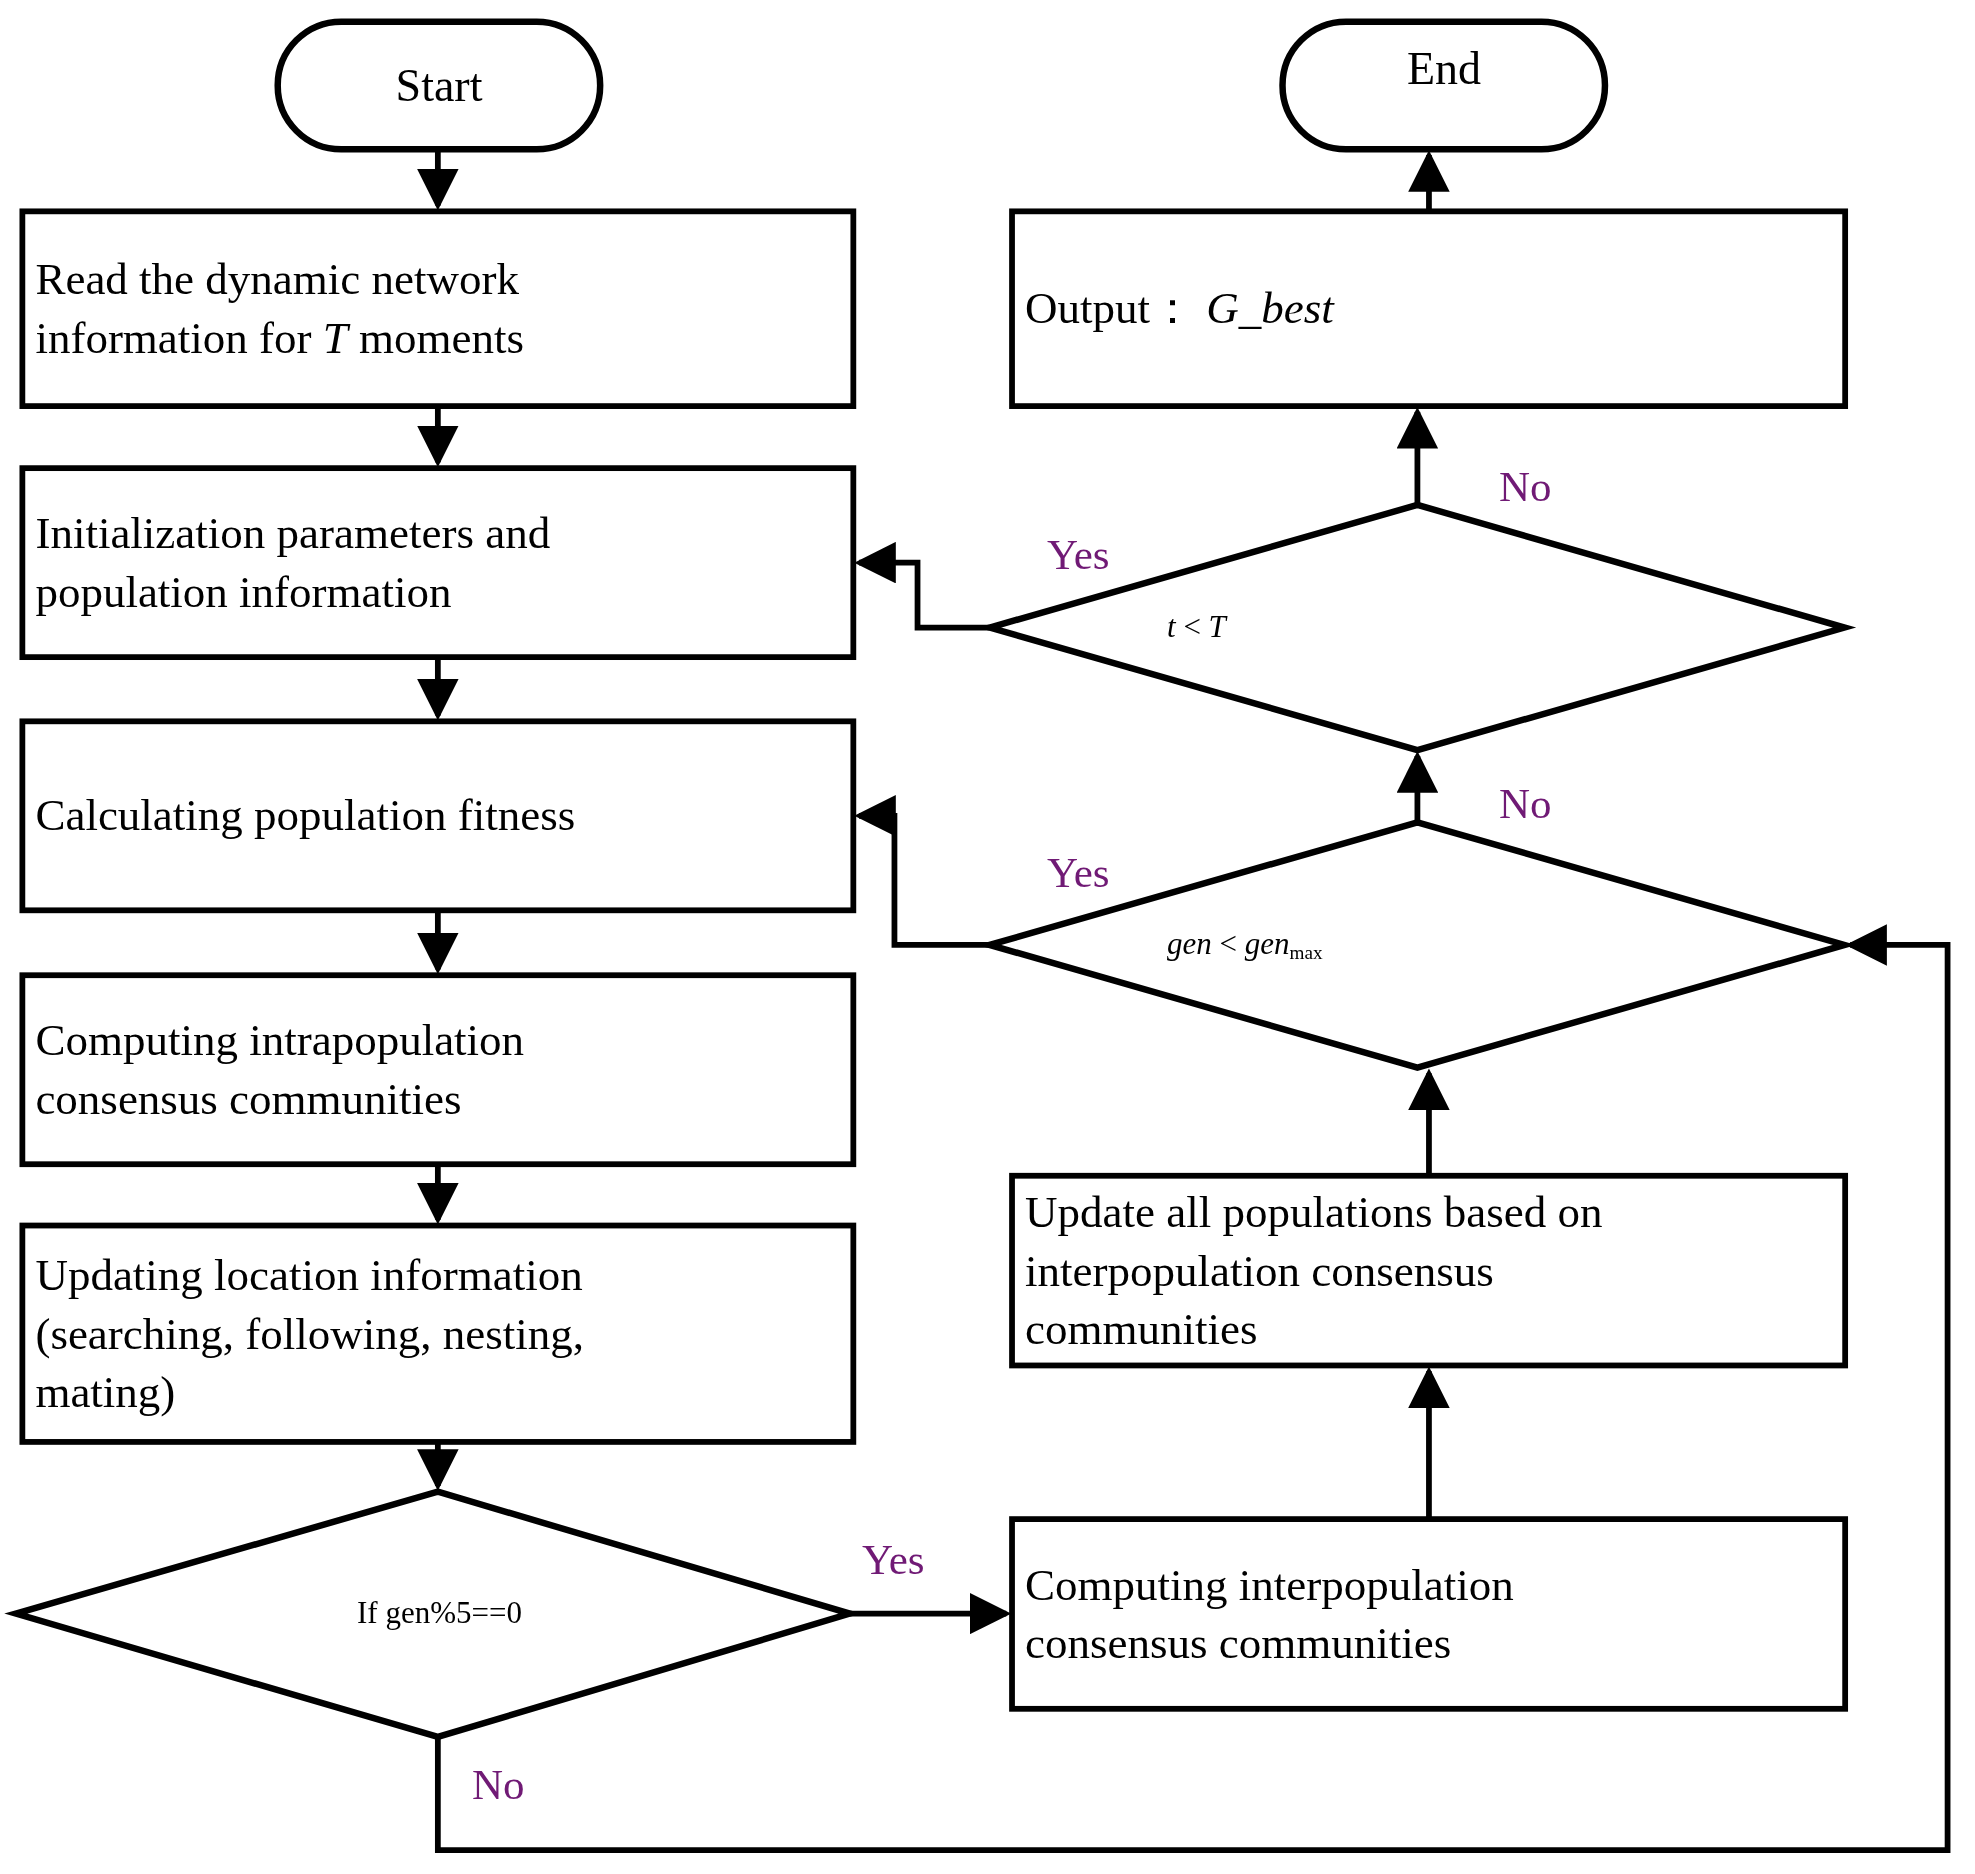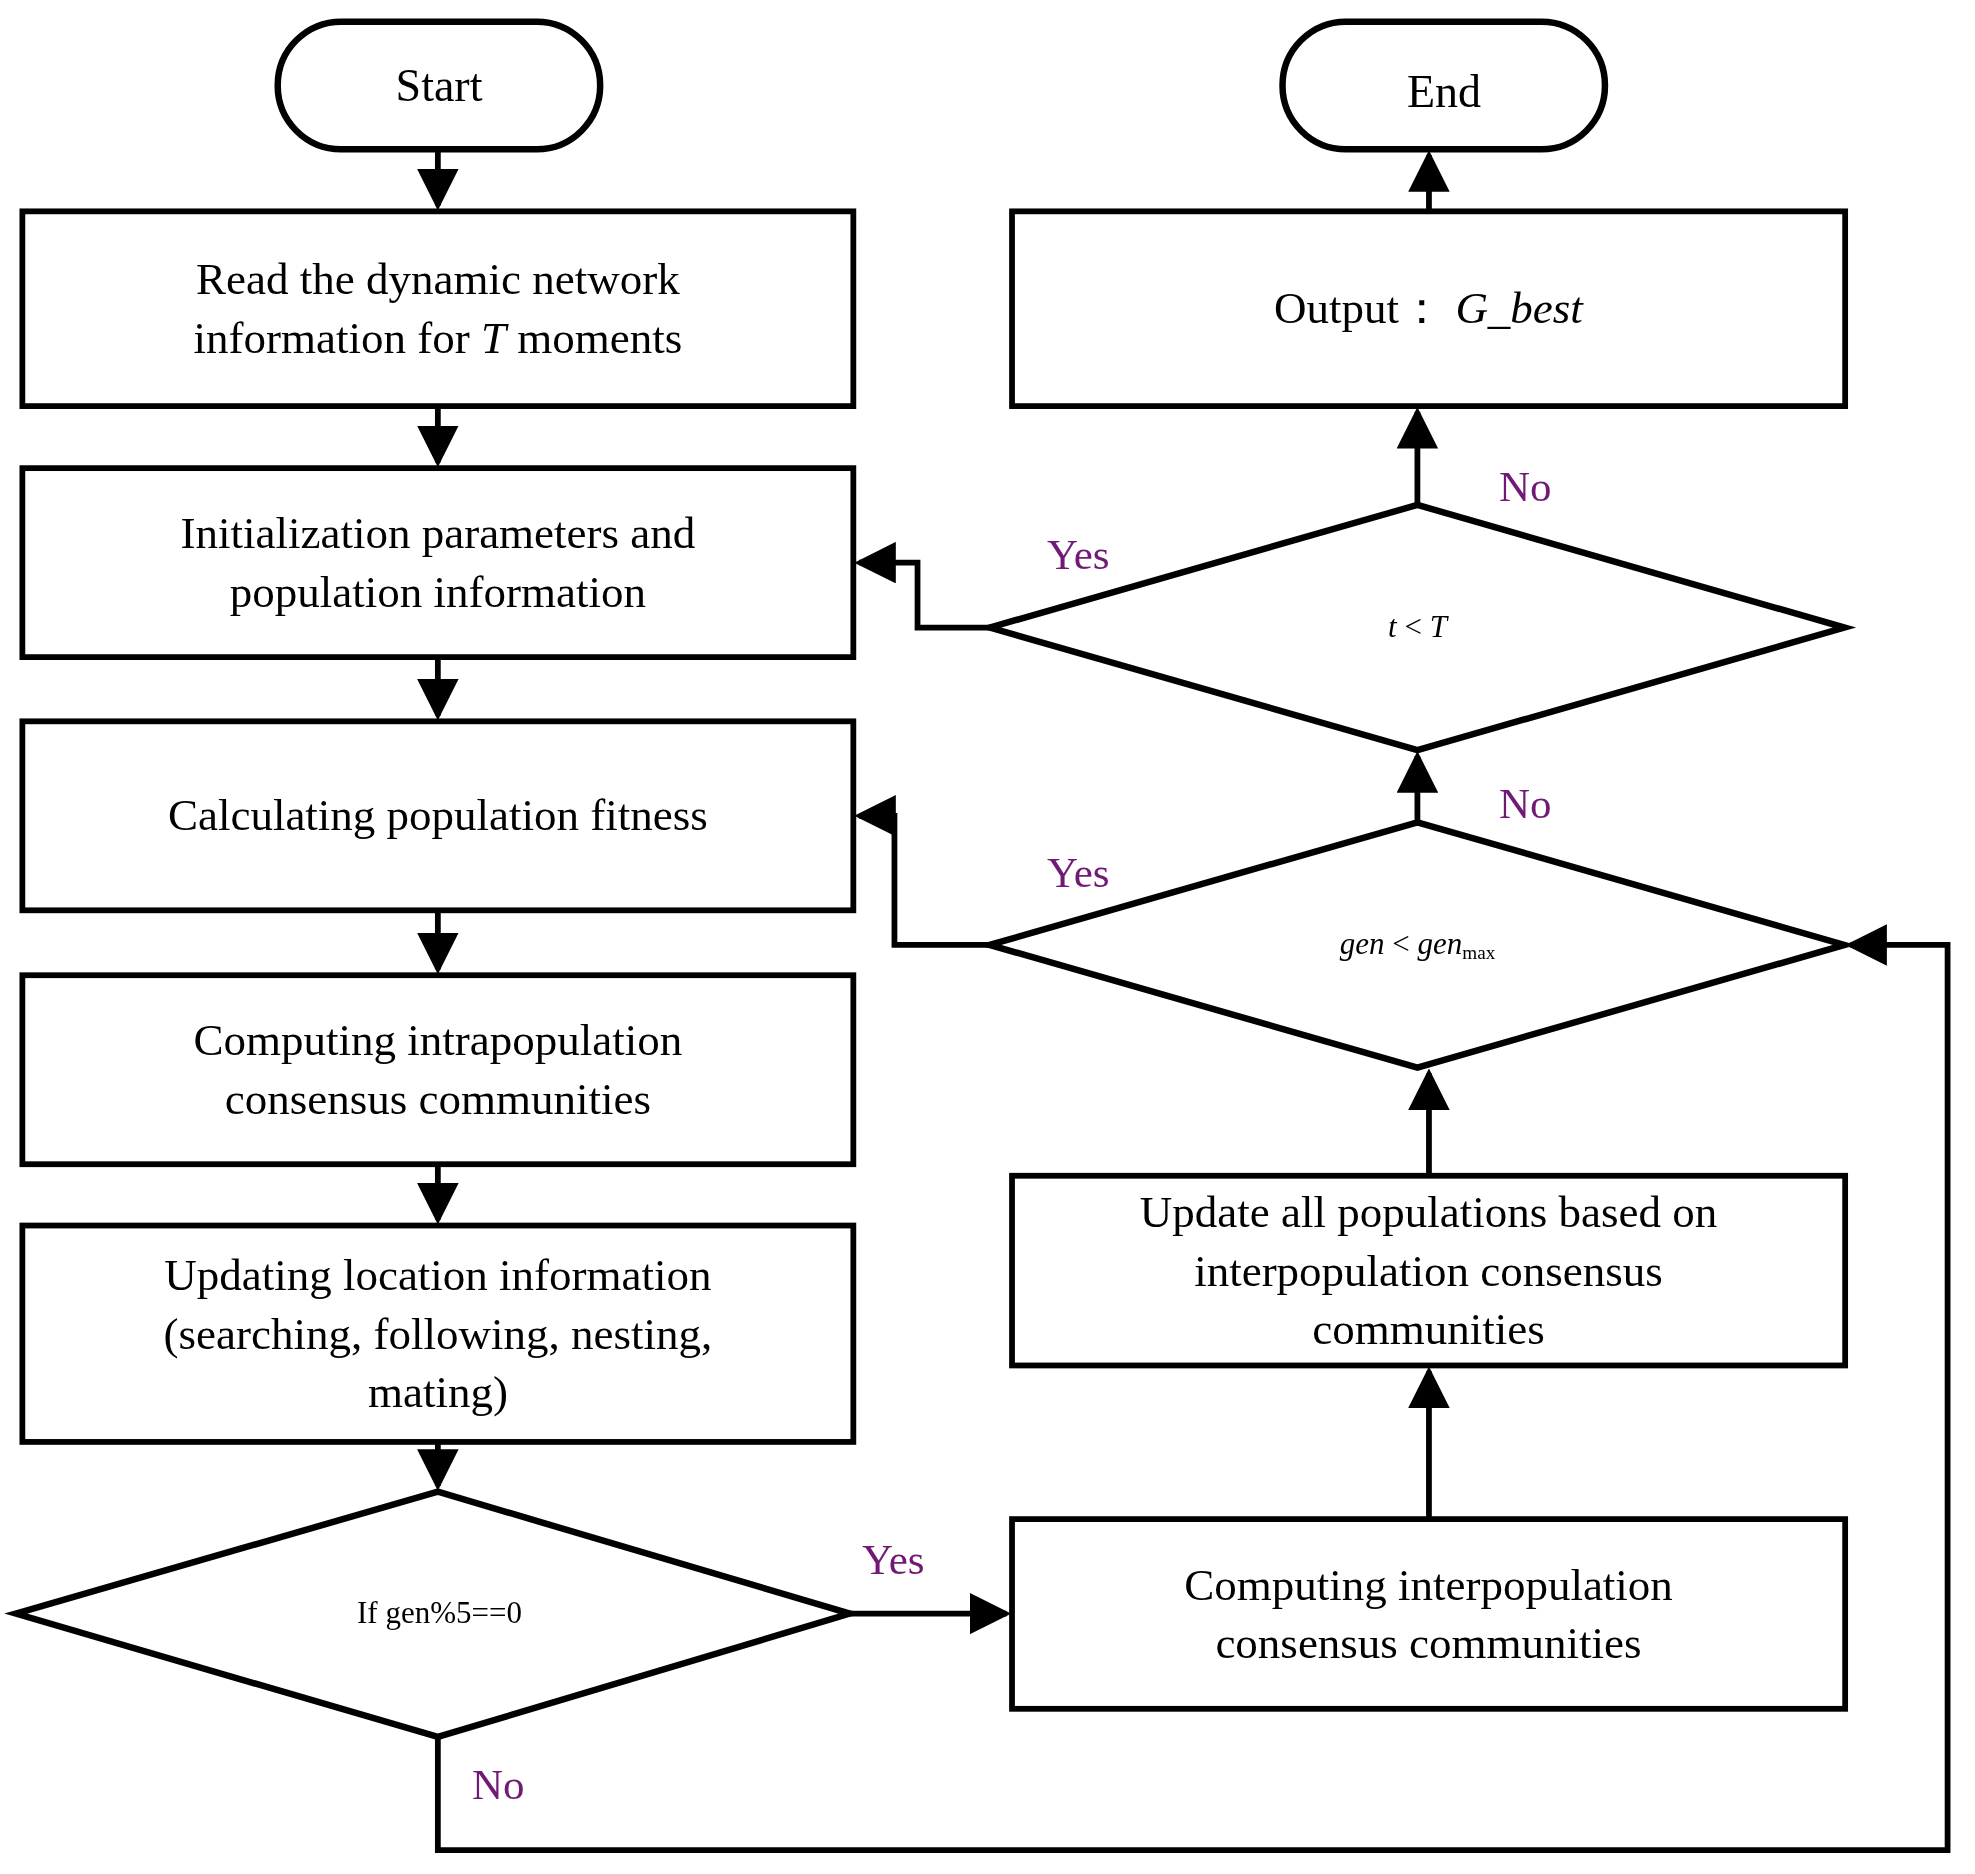--- a/index.html
+++ b/index.html
@@ -1,20 +1,20 @@
 <!DOCTYPE html>
 <html style="font-size:11.5px"><head>
 <meta charset="utf-8">
 <style>
   html,body{margin:0;padding:0;background:#ffffff;}
   #root{position:relative;width:1975px;height:1874px;background:#ffffff;
         font-family:"Liberation Serif","DejaVu Serif",serif;overflow:hidden;}
   svg{position:absolute;left:0;top:0;width:1975px;height:1874px;}
   .node-text{position:absolute;display:flex;align-items:center;justify-content:center;
-             text-align:center;color:#000;line-height:1.30;pointer-events:none;}
+             color:#000;line-height:1.30;pointer-events:none;}
   .nt-lines{width:100%;padding:0 13px;box-sizing:border-box;}
   .edge-label{position:absolute;color:#701a75;white-space:nowrap;}
   .ital{font-style:italic;}
   .sub{font-size:0.62em;vertical-align:-0.28em;font-style:normal;}
   .big{font-size:45px;}
   .term{font-size:46px;}
   .dia{font-size:31px;}
   .lbl{font-size:43px;}
 </style>
 </head>
@@ -73,21 +73,21 @@
       <path d="M 1372 870 L 1272 870 L 1272 780 L 1191 780"></path>
 
       <path d="M 1372 1310 L 1240 1310 L 1240 1131 L 1191 1131"></path>
 
       <path d="M 607 2408 L 607 2565 L 2700 2565 L 2700 1310 L 2565 1310"></path>
     </g>
   </svg>
 
   <div class="node-text term" style="left:278px;top:21.6px;width:322px;height:128px;">Start</div>
 
-  <div class="node-text term" style="left:1283px;top:28px;width:322px;height:128px;">End</div>
+  <div class="node-text term" style="left:1283px;top:5px;width:322px;height:128px;">End</div>
 
   <div class="node-text big" style="left:22.4px;top:211px;width:831px;height:195px;">
     <div class="nt-lines">
       <div>Read the dynamic network</div>
       <div><span>information for </span><span class="ital">T</span><span> moments</span></div>
     </div>
   </div>
 
   <div class="node-text big" style="left:22.4px;top:468px;width:831px;height:189px;">
     <div class="nt-lines">

